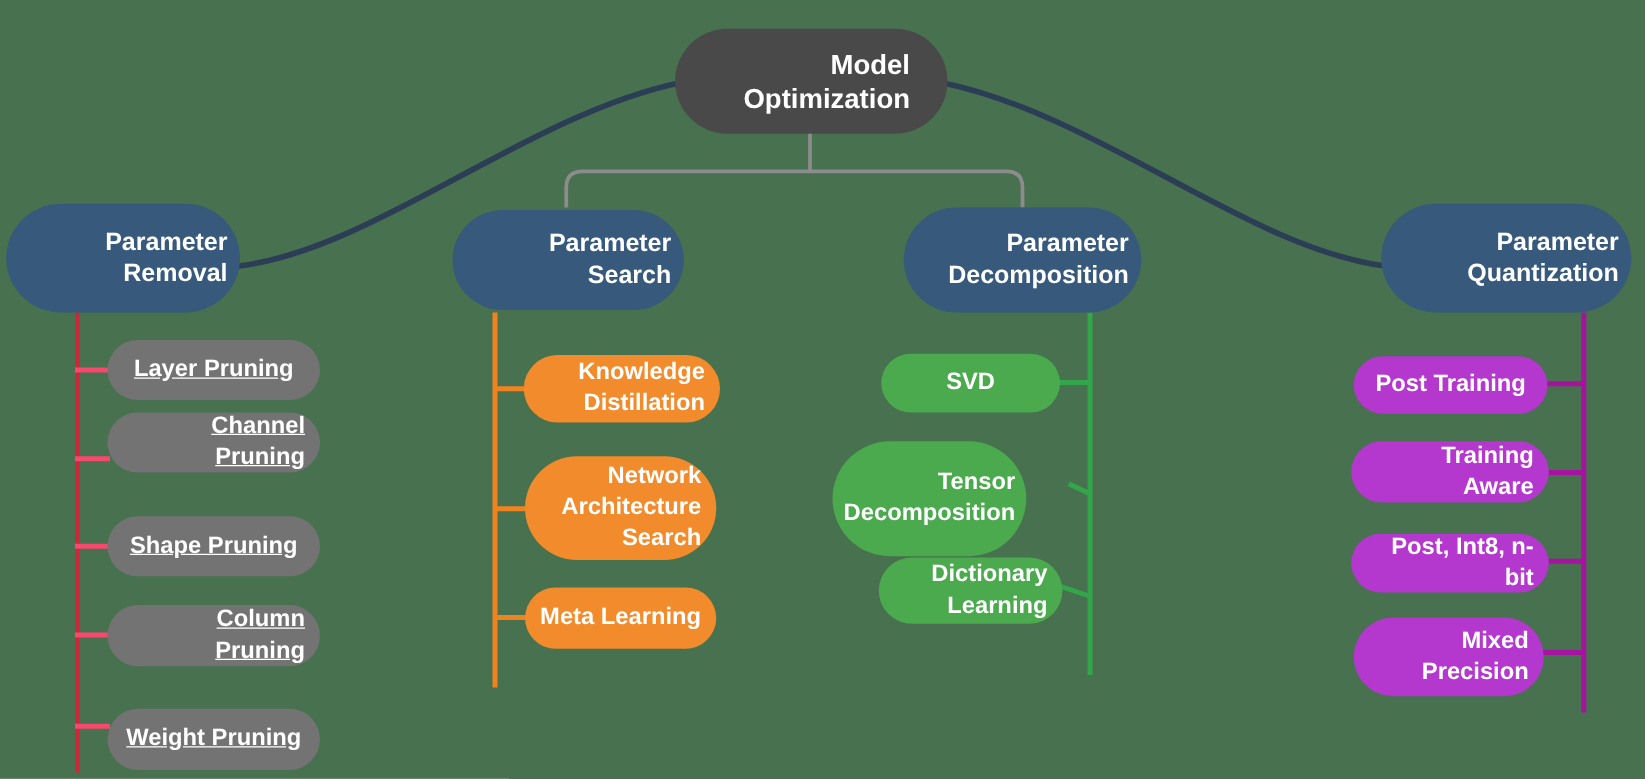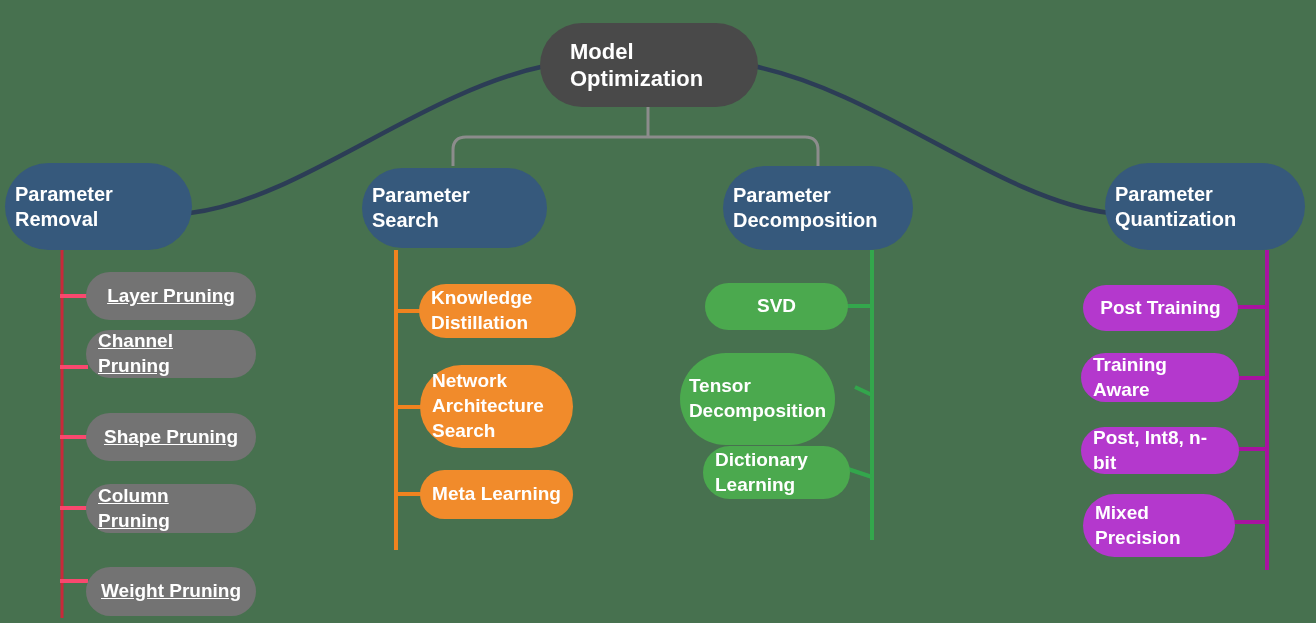--- a/index.html
+++ b/index.html
@@ -7,21 +7,21 @@
     position:relative;
     width:1316px;height:623px;
     background:#47714f;
     overflow:hidden;
     font-family:"Liberation Sans", sans-serif;
   }
   .wires{position:absolute;left:0;top:0;}
   .node{
     position:absolute;
     display:flex;align-items:center;justify-content:center;
-    text-align:left;
+    text-align:right;
     color:#ffffff;
     border-radius:999px;
     font-weight:600;
     box-sizing:border-box;
     line-height:1.25;
   }
   .root{
     background:#494949;
     font-size:22px;
     padding:0 30px;
@@ -89,21 +89,21 @@
   <div class="node child c-pink" style="left:86px;top:330px;width:170px;height:48px">Channel Pruning</div>
   <div class="node child c-pink" style="left:86px;top:413px;width:170px;height:48px">Shape Pruning</div>
   <div class="node child c-pink" style="left:86px;top:484px;width:170px;height:49px">Column Pruning</div>
   <div class="node child c-pink" style="left:86px;top:567px;width:170px;height:49px">Weight Pruning</div>
 
   <div class="node child c-orange" style="left:419px;top:284px;width:157px;height:54px">Knowledge Distillation</div>
   <div class="node child c-orange" style="left:420px;top:365px;width:153px;height:83px">Network Architecture Search</div>
   <div class="node child c-orange" style="left:420px;top:470px;width:153px;height:49px">Meta Learning</div>
 
   <div class="node child c-green" style="left:705px;top:283px;width:143px;height:47px">SVD</div>
-  <div class="node child c-green" style="left:680px;top:353px;width:155px;height:92px">Tensor Decomposition</div>
+  <div class="node child c-green" style="left:666px;top:353px;width:155px;height:92px">Tensor Decomposition</div>
   <div class="node child c-green" style="left:703px;top:446px;width:147px;height:53px">Dictionary Learning</div>
 
   <div class="node child c-purple" style="left:1083px;top:285px;width:155px;height:46px">Post Training</div>
   <div class="node child c-purple" style="left:1081px;top:353px;width:158px;height:49px">Training Aware</div>
   <div class="node child c-purple" style="left:1081px;top:427px;width:158px;height:47px">Post, Int8, n-bit</div>
   <div class="node child c-purple" style="left:1083px;top:494px;width:152px;height:63px">Mixed Precision</div>
 
 </div>
 
 </body></html>

